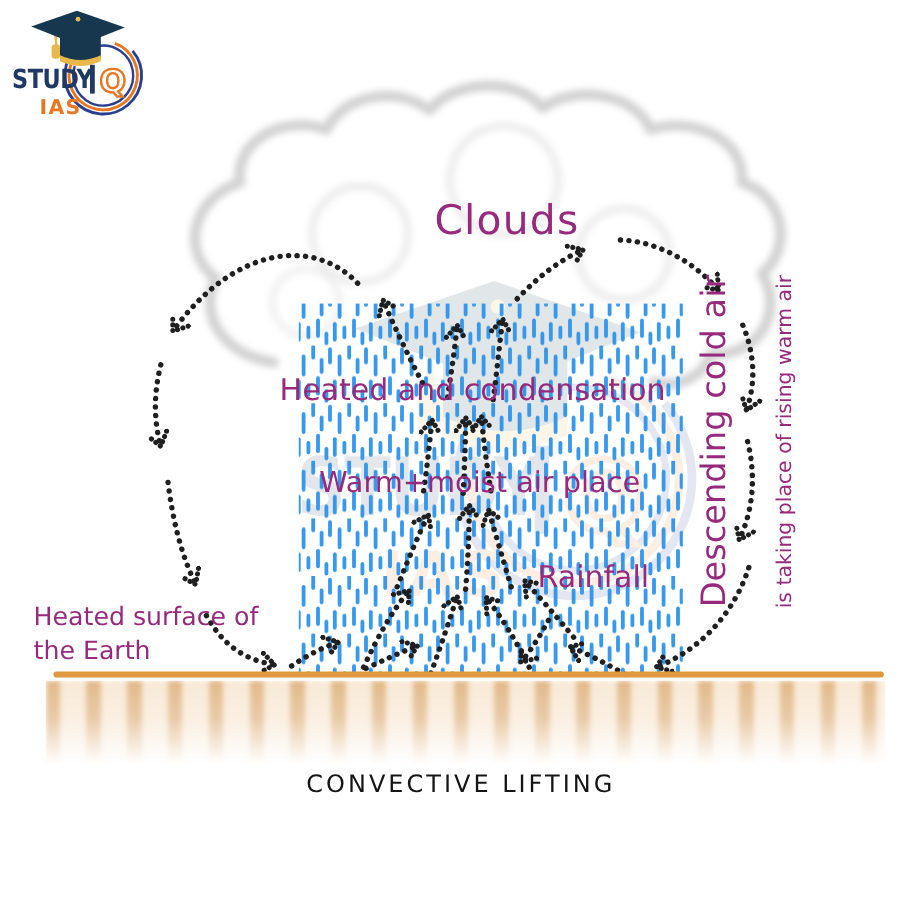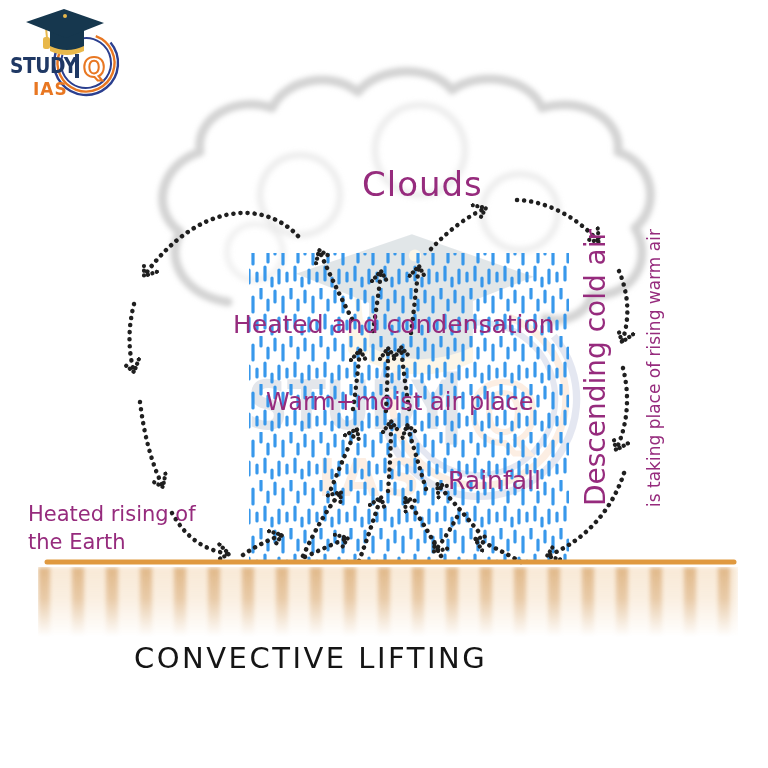--- a/index.html
+++ b/index.html
@@ -22,22 +22,22 @@
     transform:rotate(-90deg);transform-origin:center center;
   }
   .lbl-descending-sub{
     left:489px;top:358px;width:330px;text-align:center;font-size:17px;
     transform:rotate(-90deg);transform-origin:center center;
   }
   .lbl-heated{
     left:28px;top:500px;font-size:21px;width:190px;white-space:normal;line-height:28px;
   }
   .title{
-    position:absolute;left:134px;top:641px;width:500px;text-align:left;
-    font-size:29px;letter-spacing:2.5px;color:#151515;font-weight:500;white-space:nowrap;
+    position:absolute;left:134px;top:641px;width:500px;text-align:center;
+    font-size:20px;letter-spacing:2.5px;color:#151515;font-weight:500;white-space:nowrap;
   }
   .ground-texture{
     position:absolute;left:38px;top:567px;width:700px;height:70px;
     background:repeating-linear-gradient(90deg,
       rgba(198,120,30,0.55) 0px, rgba(198,120,30,0.55) 12px,
       rgba(230,172,100,0.28) 12px, rgba(230,172,100,0.28) 34px);
     filter:blur(2px);
     -webkit-mask-image:linear-gradient(180deg, rgba(0,0,0,0.95) 0%, rgba(0,0,0,0.7) 45%, rgba(0,0,0,0) 100%);
     mask-image:linear-gradient(180deg, rgba(0,0,0,0.95) 0%, rgba(0,0,0,0.7) 45%, rgba(0,0,0,0) 100%);
   }
@@ -155,17 +155,17 @@
   </svg>
 
   <div class="ground-texture"></div>
 
   <div class="lbl lbl-clouds">Clouds</div>
   <div class="lbl lbl-cooling">Heated and condensation</div>
   <div class="lbl lbl-warm">Warm+moist air place</div>
   <div class="lbl lbl-rainfall">Rainfall</div>
   <div class="lbl lbl-descending">Descending cold air</div>
   <div class="lbl lbl-descending-sub">is taking place of rising warm air</div>
-  <div class="lbl lbl-heated">Heated rising of the Earth</div>
+  <div class="lbl lbl-heated">Heated surface of the Earth</div>
 
   <div class="title">CONVECTIVE LIFTING</div>
 
 </div>
 
 </body></html>

